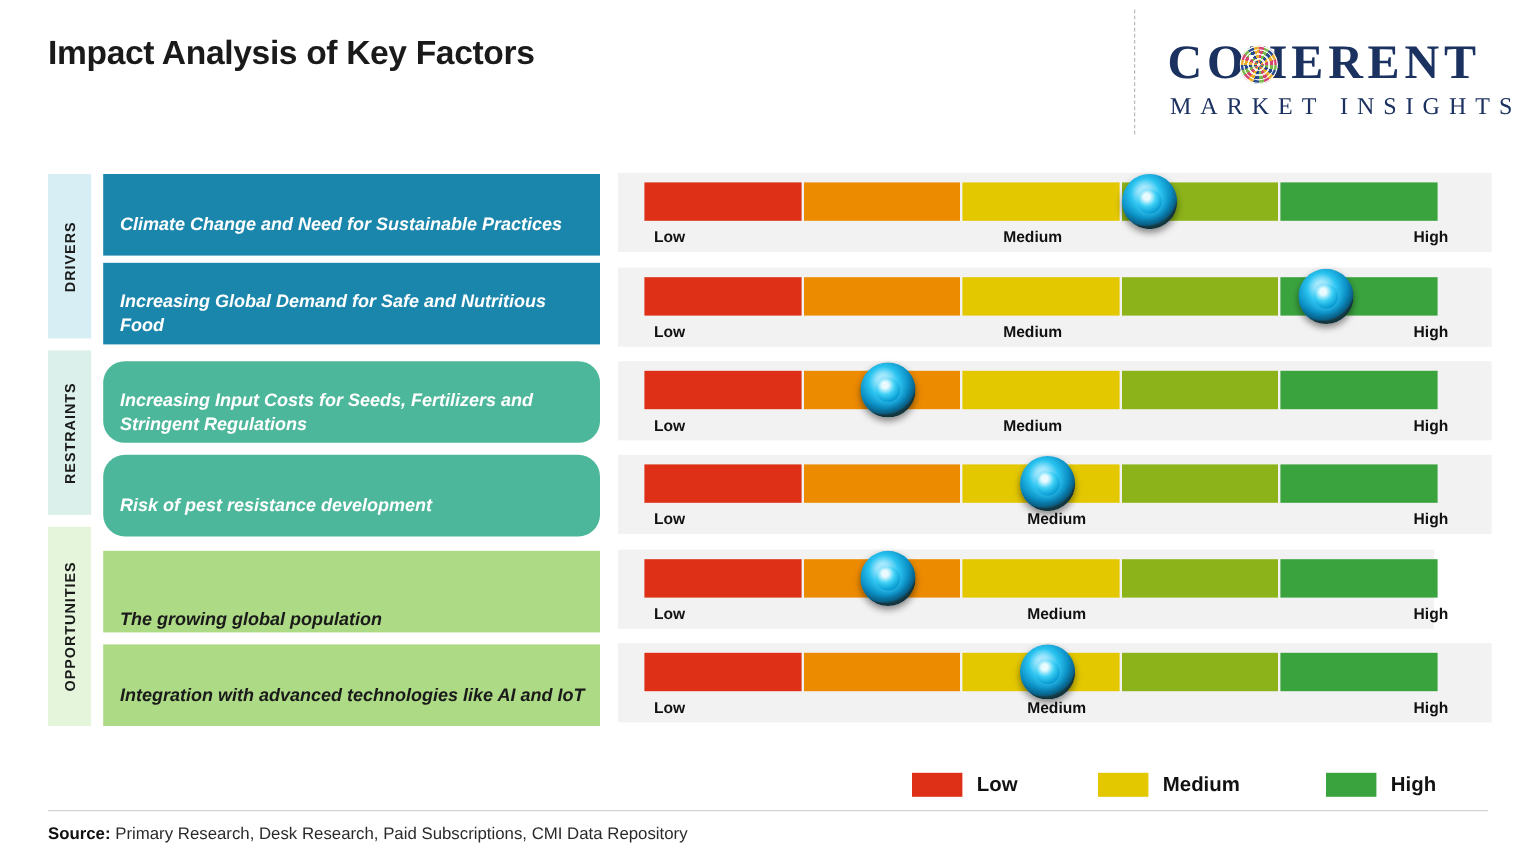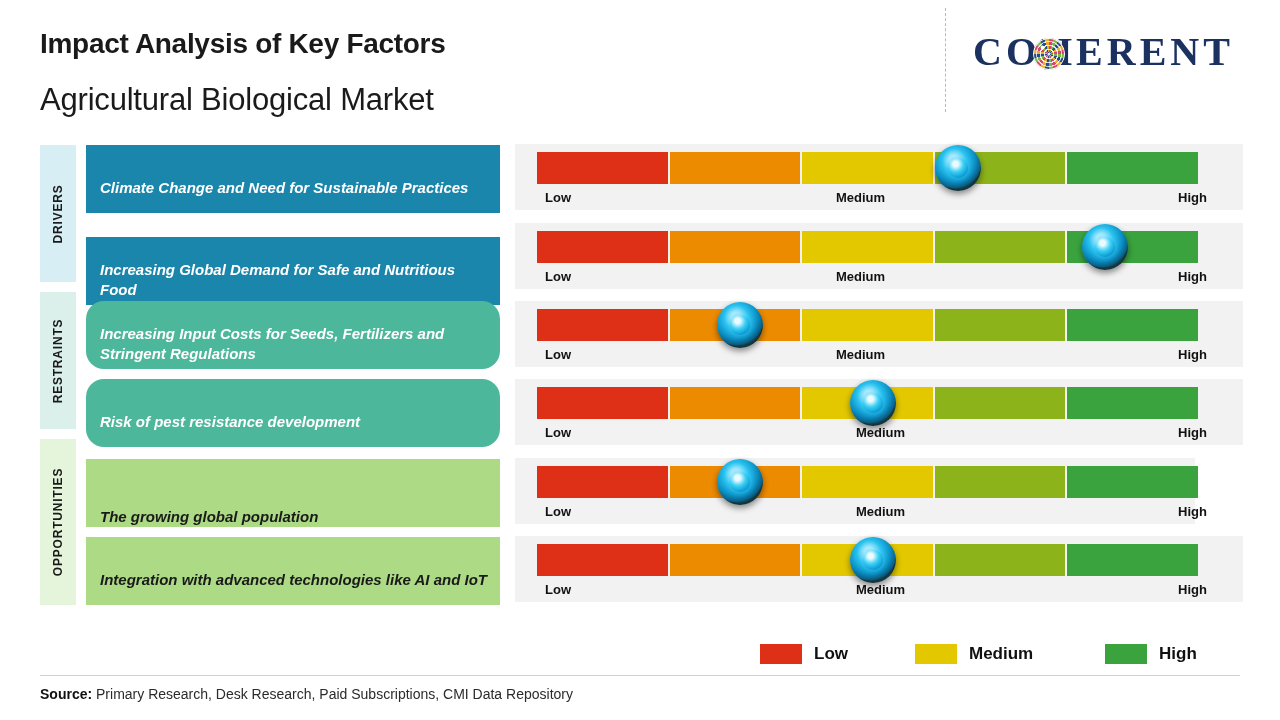--- a/index.html
+++ b/index.html
@@ -139,26 +139,26 @@
     position:absolute;left:40px;top:686px;
     font-size:14px;color:#2b2b2b;white-space:nowrap;
   }
   .source b{font-weight:bold;color:#111111;}
 </style>
 </head>
 <body>
 
 <div class="header">
   <div class="title-main">Impact Analysis of Key Factors</div>
-  <div class="title-sub">Agricultural Biological Market</div>
 
   <div class="logo-wrap">
     <div class="logo-divider"></div>
     <div class="logo-coherent">COHERENT</div>
     <div class="logo-globe"></div>
+    <div class="logo-mki">MARKET INSIGHTS</div>
   </div>
 </div>
 
 <div class="matrix">
 
   <div class="cat-label drivers" style="top:5px;height:137px;">
     <span>DRIVERS</span>
   </div>
   <div class="cat-label restraints" style="top:152px;height:137px;">
     <span>RESTRAINTS</span>
@@ -177,21 +177,21 @@
       <div class="seg" style="background:#E3C800;"></div>
       <div class="seg" style="background:#8DB31A;"></div>
       <div class="seg" style="background:#3AA33E;"></div>
     </div>
     <div class="scale-label" style="left:30px;top:46px;">Low</div>
     <div class="scale-label" style="left:321px;top:46px;">Medium</div>
     <div class="scale-label" style="left:663px;top:46px;">High</div>
     <div class="marker" style="left:420px;top:1px;"></div>
   </div>
 
-  <div class="factor-box drivers" style="top:97px;height:68px;">
+  <div class="factor-box drivers" style="top:79px;height:68px;">
     <div class="txt">Increasing Global Demand for Safe and Nutritious Food</div>
   </div>
   <div class="gauge-panel" style="left:515px;top:83px;width:728px;height:66px;">
     <div class="gauge-bar">
       <div class="seg" style="background:#DD3017;"></div>
       <div class="seg" style="background:#ED8B00;"></div>
       <div class="seg" style="background:#E3C800;"></div>
       <div class="seg" style="background:#8DB31A;"></div>
       <div class="seg" style="background:#3AA33E;"></div>
     </div>

